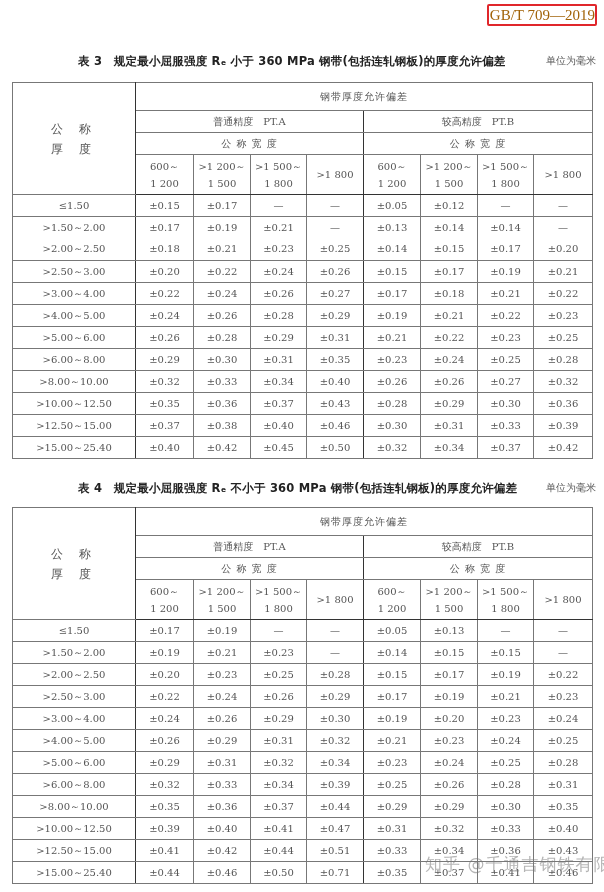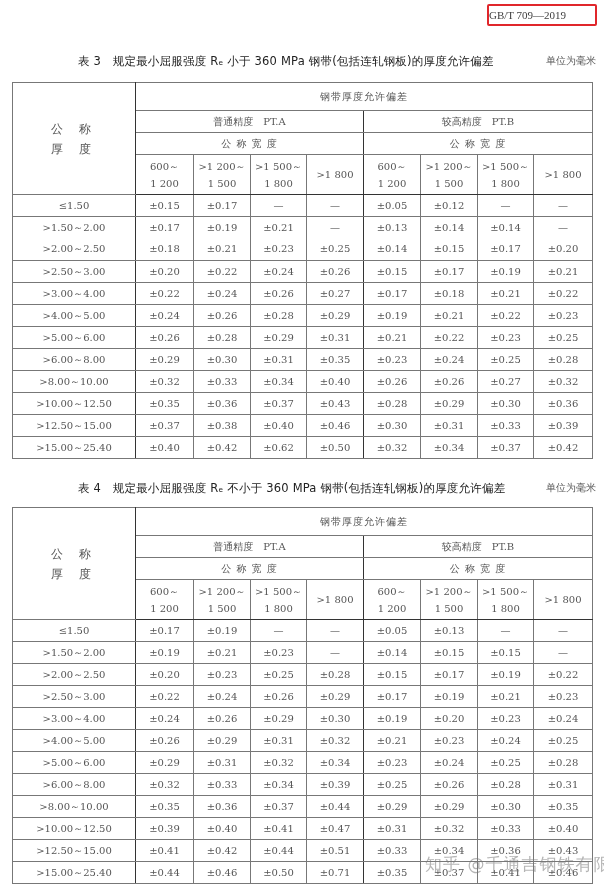--- a/index.html
+++ b/index.html
@@ -1,24 +1,24 @@
 <!DOCTYPE html>
 <html><head>
 <meta charset="utf-8">
 <style>
   html, body { margin:0; padding:0; background:#ffffff; }
   body { width:604px; height:892px; position:relative; overflow:hidden;
          font-family:"DejaVu Serif","Liberation Serif",serif; color:#333; }
   .stdno { position:absolute; left:487px; top:4px; width:110px; height:22px;
            border:2px solid #e0262b; border-radius:2px; box-sizing:border-box;
-           font-family:"Liberation Serif",serif; font-size:11px; color:#404040;
-           text-align:left; line-height:18px; }
+           font-family:"Liberation Serif",serif; font-size:15px; color:#a16207;
+           text-align:right; line-height:18px; }
   .caption { position:absolute; left:0; width:604px; font-size:11.5px; color:#222;
              font-family:"DejaVu Sans","Liberation Sans",sans-serif; }
-  .caption .cap-main { position:absolute; left:78px; font-weight:normal; white-space:nowrap; letter-spacing:0.2px; }
+  .caption .cap-main { position:absolute; left:78px; font-weight:bold; white-space:nowrap; letter-spacing:0.2px; }
   .caption .cap-unit { position:absolute; right:8px; font-size:10px; color:#555; white-space:nowrap; }
   table.tbl { position:absolute; left:12px; width:580px; border-collapse:collapse;
               table-layout:fixed; font-size:10px; color:#555; }
   table.tbl td { border:1px solid #777; text-align:center; vertical-align:middle;
                  padding:0; line-height:18px; }
   table.tbl { border:1.5px solid #333; }
   .tbl td.thk-r { border-right:1.5px solid #333; }
   .tbl tr.thk-b td { border-bottom:1.5px solid #333; }
   .tbl td.hdr-main { letter-spacing:1px; }
   .tbl td.corner { line-height:20px; letter-spacing:6px; font-size:12px; }
@@ -216,21 +216,21 @@
         <td class="thk-r">±0.46</td>
         <td>±0.30</td>
         <td>±0.31</td>
         <td>±0.33</td>
         <td>±0.39</td>
       </tr>
       <tr style="height: 22px;">
         <td class="thk-r">&gt;15.00～25.40</td>
         <td>±0.40</td>
         <td>±0.42</td>
-        <td>±0.62</td>
+        <td>±0.45</td>
         <td class="thk-r">±0.50</td>
         <td>±0.32</td>
         <td>±0.34</td>
         <td>±0.37</td>
         <td>±0.42</td>
       </tr>
     </tbody>
 </table>
 
 <div class="caption" style="top:481px;">

